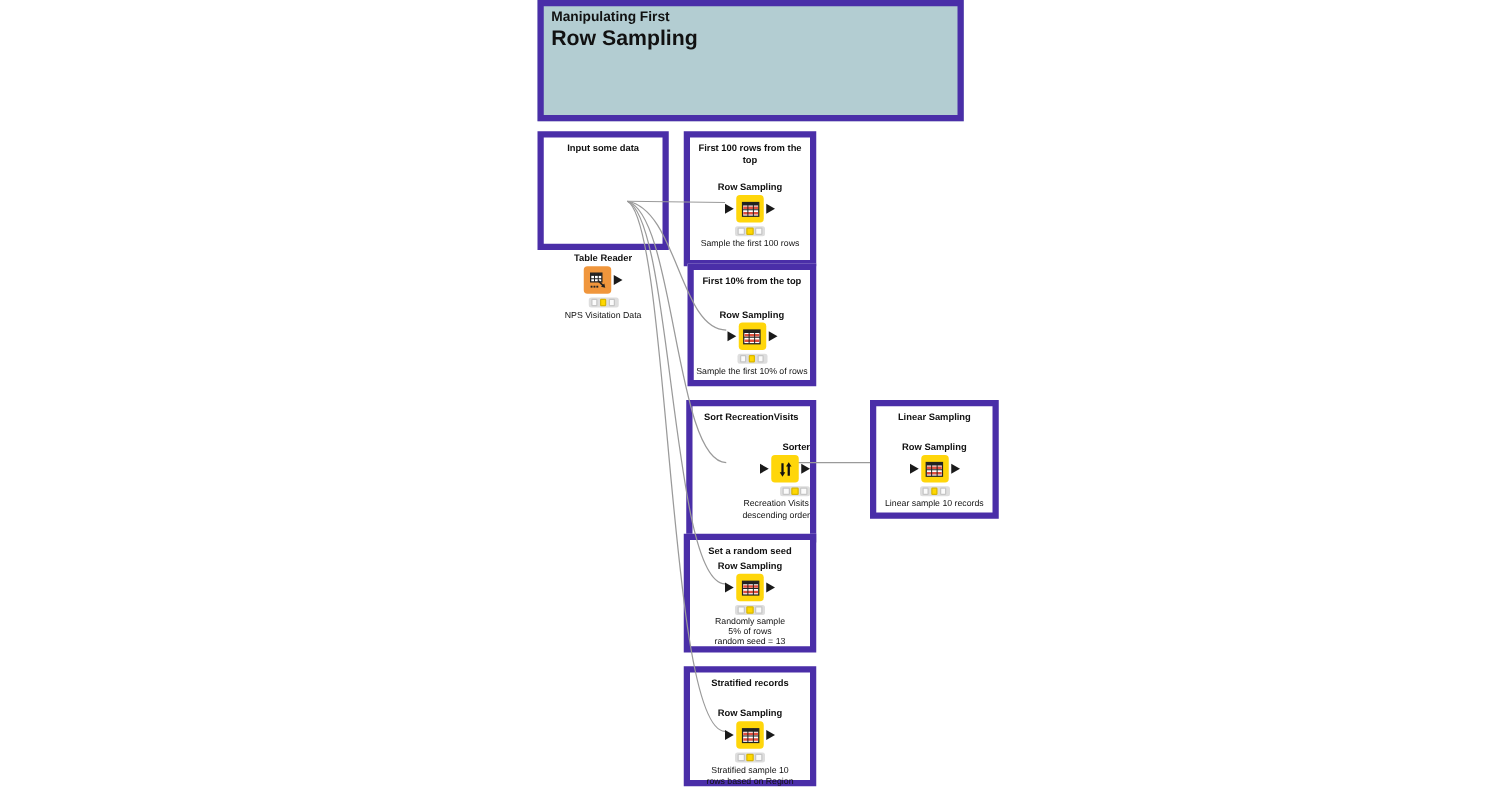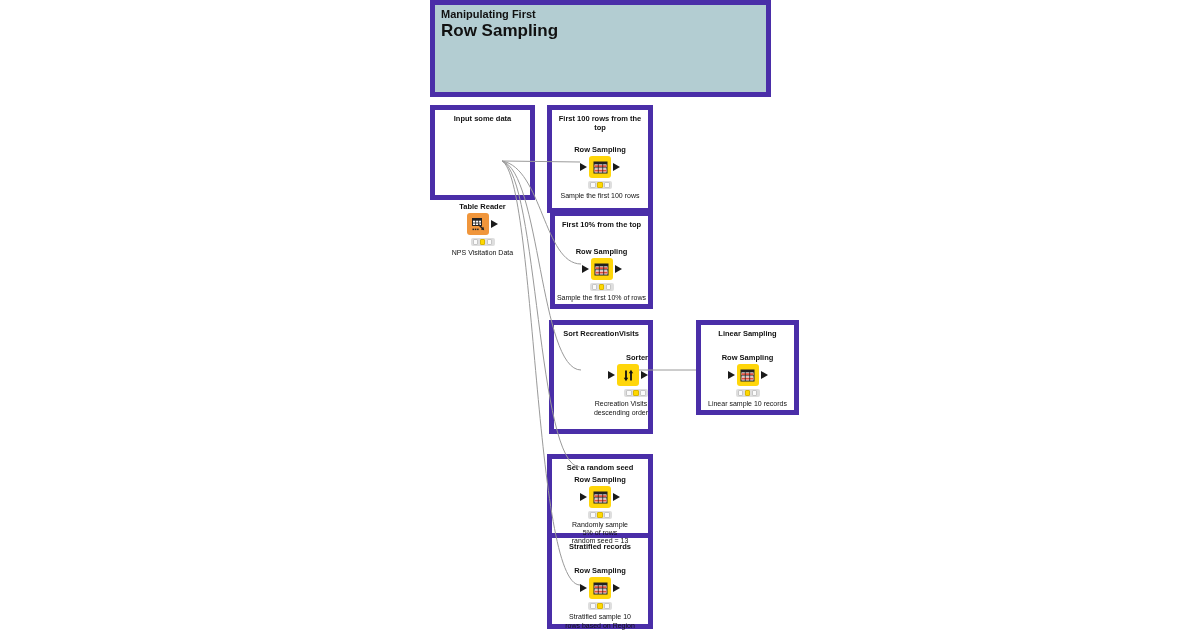--- a/index.html
+++ b/index.html
@@ -198,21 +198,21 @@
       </div>
       <div class="traffic">
         <span class="light"></span>
         <span class="light lit"></span>
         <span class="light"></span>
       </div>
       <div class="node-caption">Linear sample 10 records</div>
     </div>
   </div>
 
-  <div class="abox" style="left:547px; top:427px; width:106px; height:95px;margin-top:27px;">
+  <div class="abox" style="left:547px; top:427px; width:106px; height:95px;">
     <div class="abox-title">Set a random seed</div>
     <div class="node-block nb-b6">
       <div class="node-name">Row Sampling</div>
       <div class="icon-row">
         <span class="port in"></span>
         <span class="node-icon yellow">
           <svg width="15" height="15" viewBox="0 0 15 15">
             <rect x="1" y="2" width="13" height="11" fill="#ffffff" stroke="#222" stroke-width="1"></rect>
             <rect x="1" y="2" width="13" height="2.4" fill="#222"></rect>
             <rect x="1.6" y="5.2" width="11.8" height="2" fill="#e05040"></rect>

